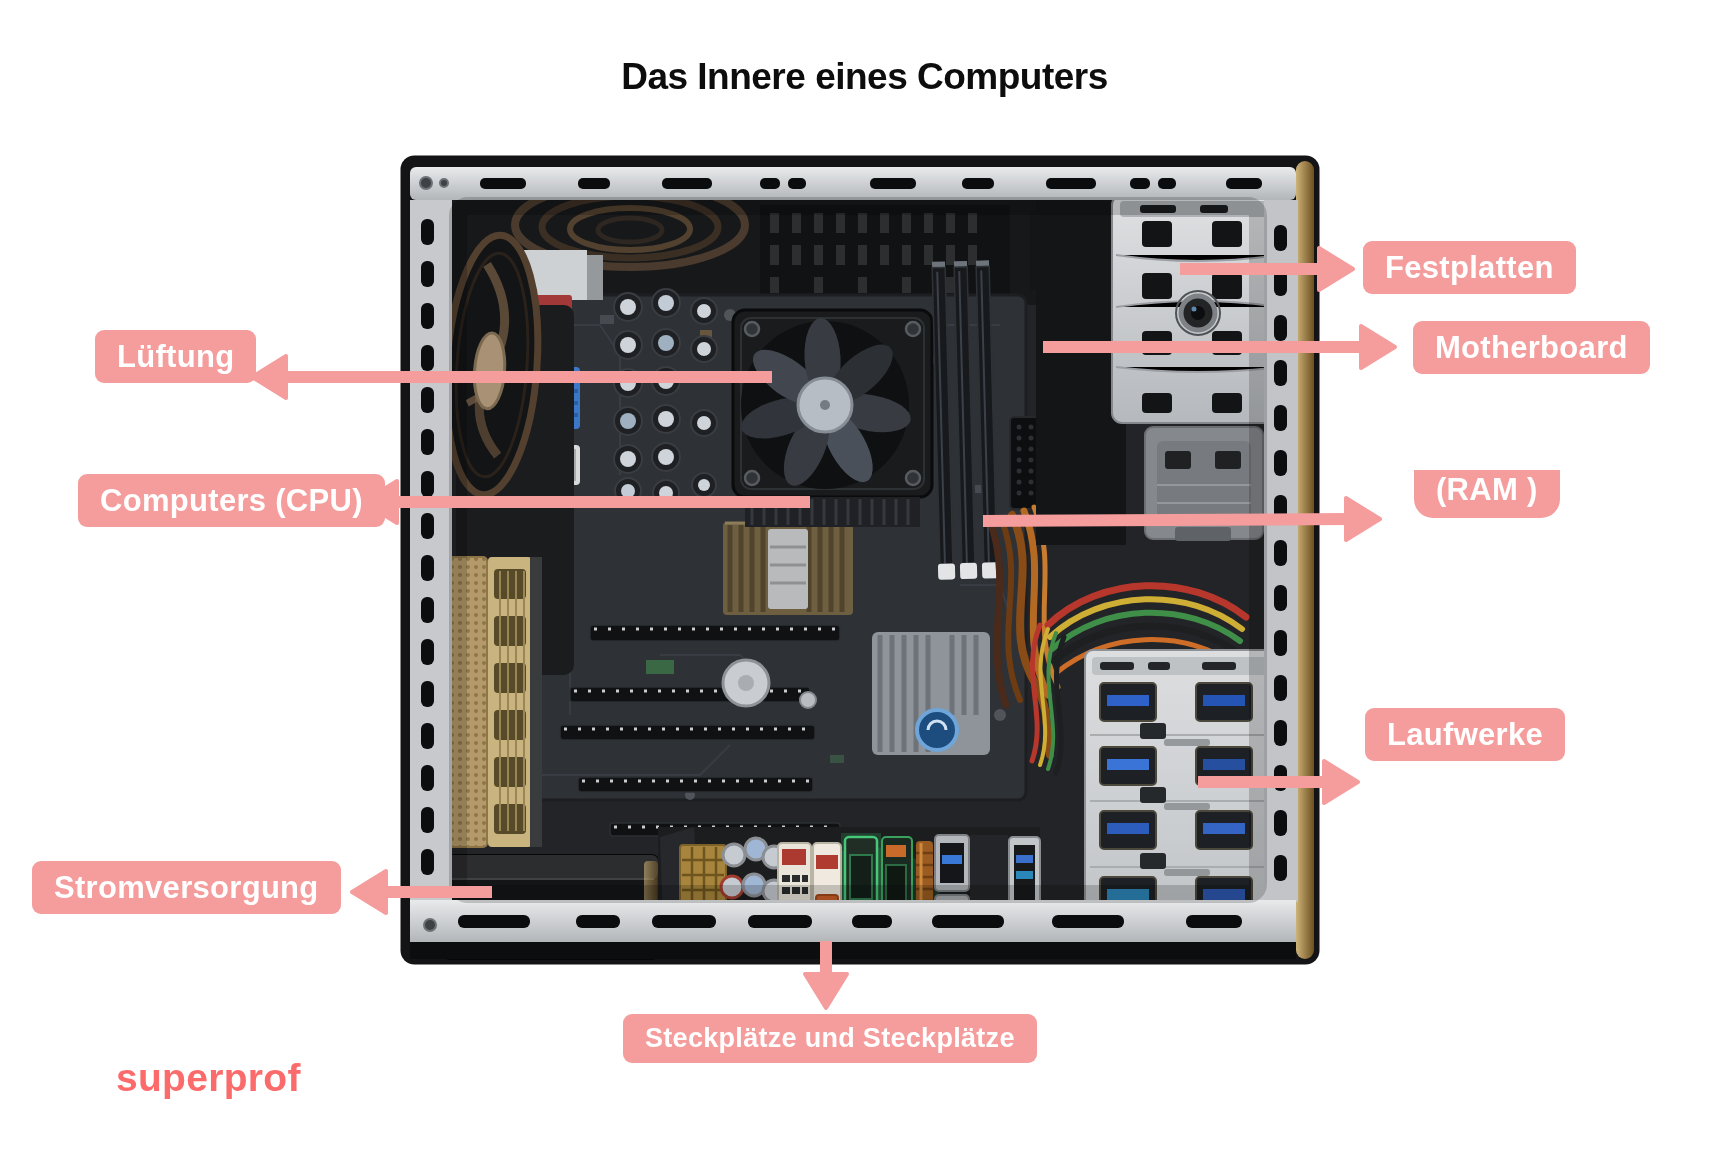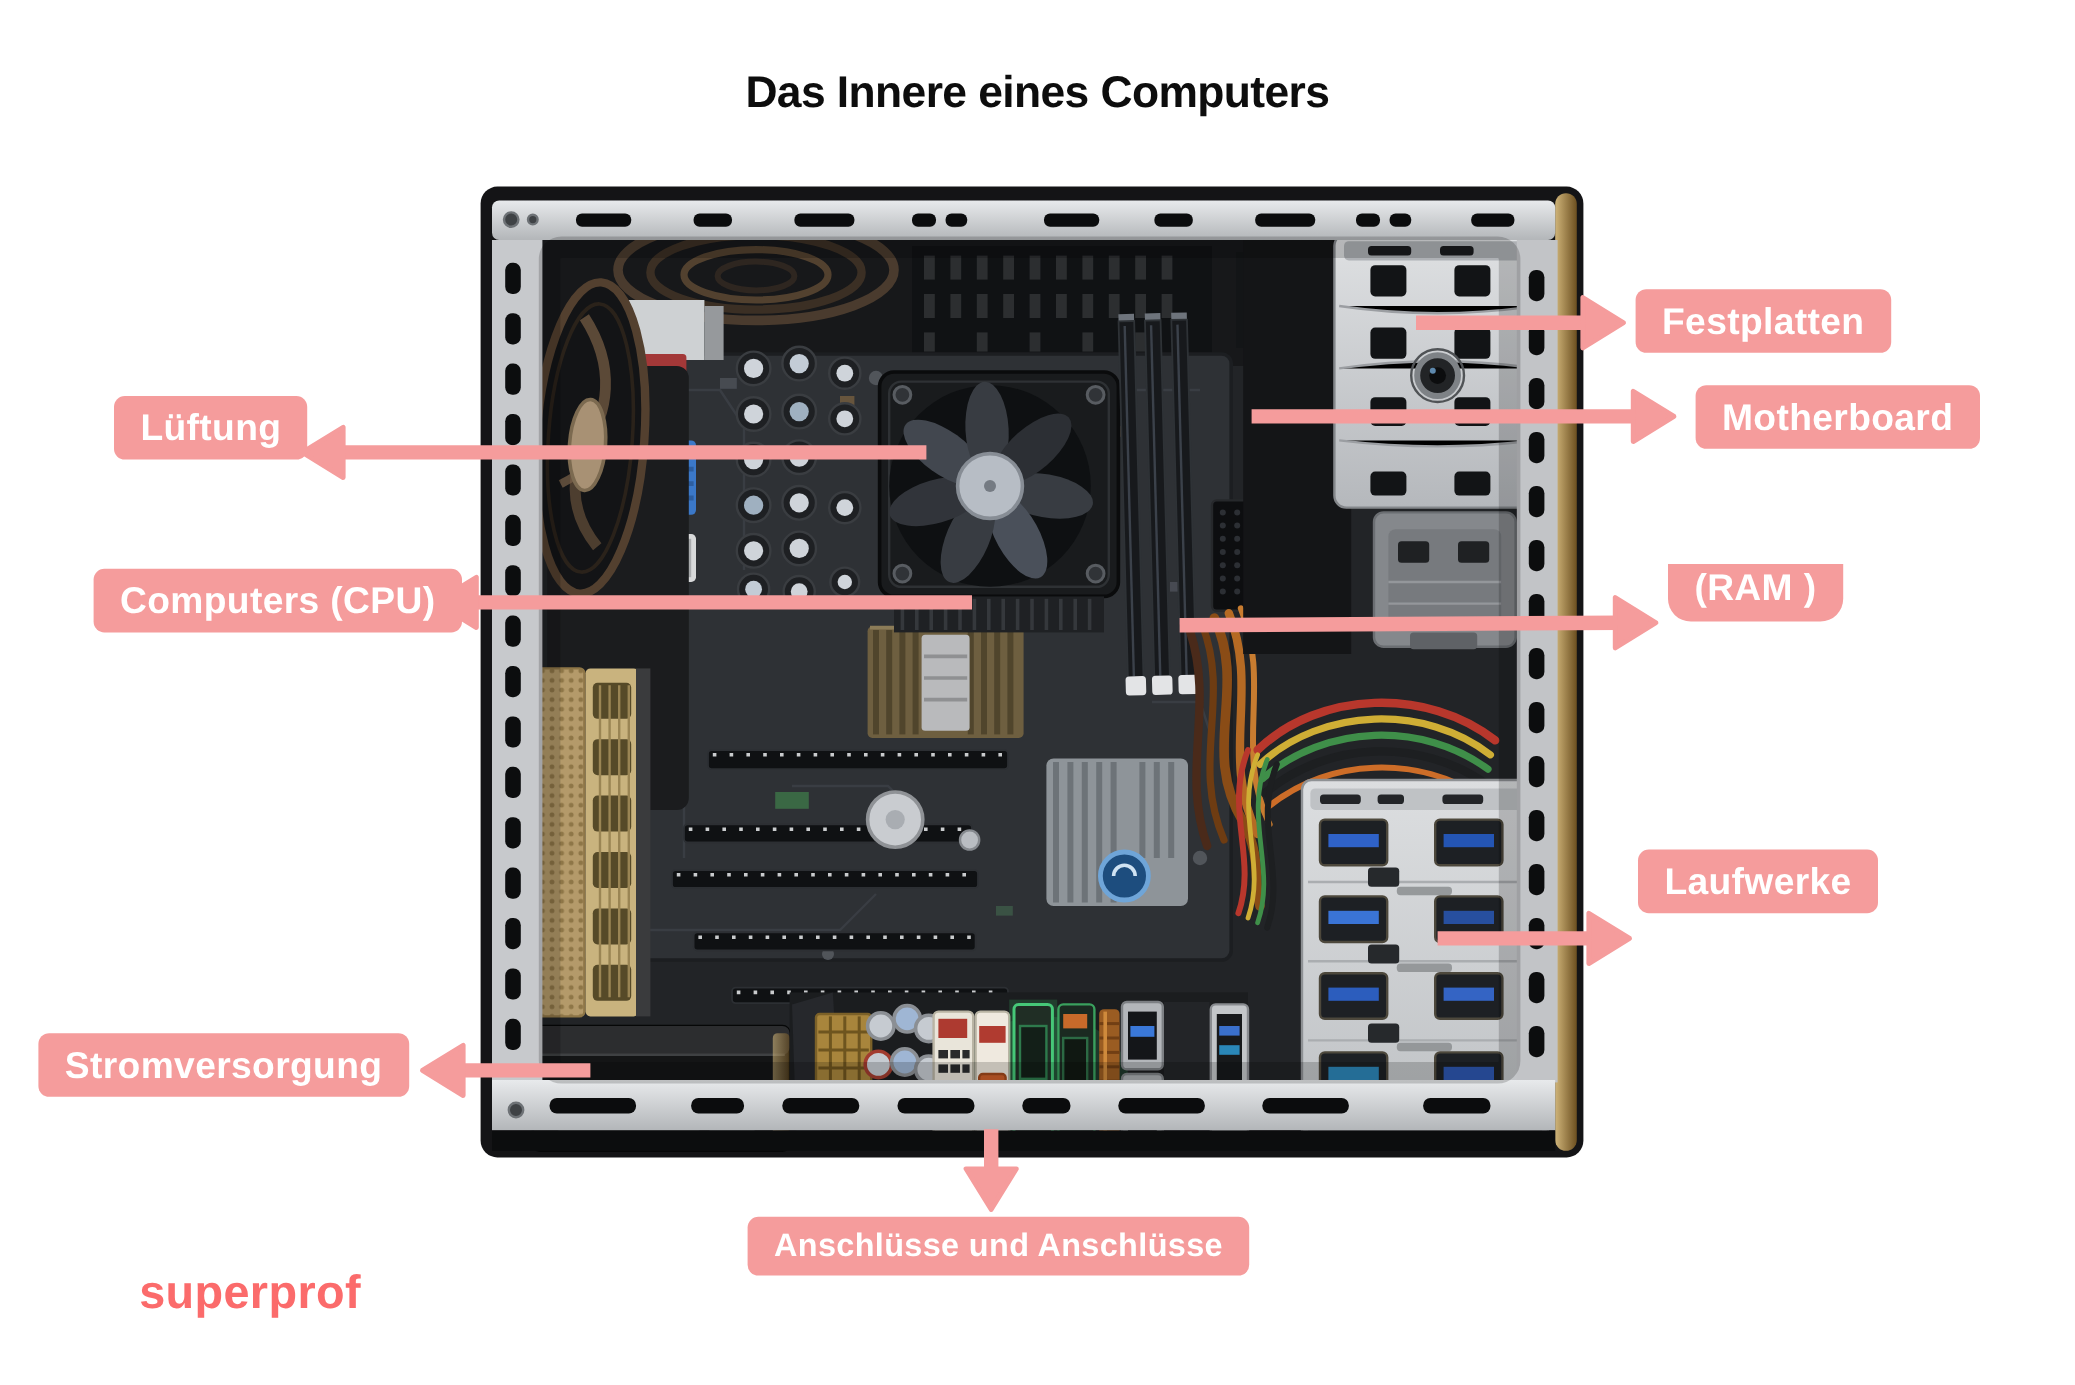--- a/index.html
+++ b/index.html
@@ -25,21 +25,21 @@
     font-weight:700;font-size:31px;line-height:1;padding:11px 22px;border-radius:9px;
     letter-spacing:.3px;white-space:nowrap;
   }
   .tag--sm{font-size:27px;padding:11px 22px;}
   .tag-multi{position:absolute;}
   .tag-multi span{
     display:block;width:max-content;background:var(--label-bg);color:var(--label-text);
     font-weight:700;font-size:31px;line-height:1;letter-spacing:.3px;white-space:nowrap;
   }
   .tag-line1{padding:12px 22px 9px;border-radius:19px 19px 19px 0;}
-  .tag-line2{padding:4px 22px 13px;border-radius:0 0 19px 19px;margin-top:-1px;}
+  .tag-line2{padding:4px 22px 13px;border-radius:0 0 19px 19px;margin-top:-1px;margin-left:24px;}
   .brand-logo{
     position:absolute;left:116px;top:1056px;font-size:39px;font-weight:700;
     color:var(--logo);letter-spacing:.3px;
   }
   .psu-text{font-family:"Liberation Sans",sans-serif;font-weight:700;font-size:27px;letter-spacing:2px;fill:#e6e5e2;}
 </style>
 </head>
 <body>
 
 <div class="page-title">Das Innere eines Computers</div>
@@ -664,21 +664,21 @@
   </g>
   <g>
     <line class="arrow-line" x1="826" y1="941" x2="826" y2="978"></line>
     <polygon class="arrow-head" points="826,1008 805,974 847,974"></polygon>
   </g>
 </svg>
 
 <div class="tag" style="left:95px;top:330px">Lüftung</div>
 <div class="tag" style="left:78px;top:474px">Computers (CPU)</div>
 <div class="tag" style="left:32px;top:861px">Stromversorgung</div>
-<div class="tag tag--sm" style="left:623px;top:1014px">Anschlüsse und Anschlüsse</div>
+<div class="tag tag--sm" style="left:623px;top:1014px">Steckplätze und Steckplätze</div>
 <div class="tag" style="left:1363px;top:241px">Festplatten</div>
 <div class="tag" style="left:1413px;top:321px">Motherboard</div>
 <div class="tag" style="left:1365px;top:708px">Laufwerke</div>
 <div class="tag-multi" style="left:1390px;top:471px">
   <span class="tag-line2">(RAM )</span>
 </div>
 
 <div class="brand-logo">superprof</div>
 
 </body></html>

